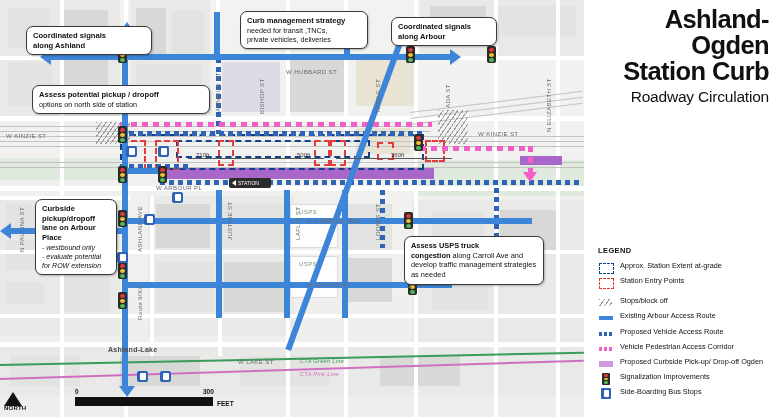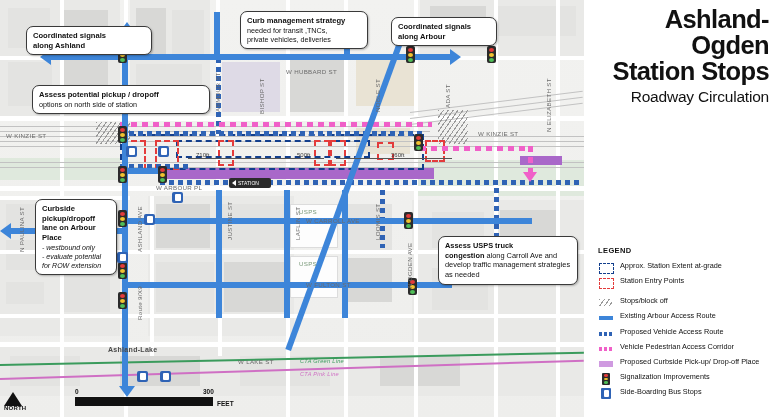--- a/index.html
+++ b/index.html
@@ -412,41 +412,41 @@
       <div class="t2">options on north side of station</div>
     </div>
 
     <div class="callout" style="left:35px;top:199px;width:82px;">
       <div class="t1">Curbside pickup/dropoff lane on Arbour Place</div>
       <div class="t3">- westbound only</div>
       <div class="t3">- evaluate potential for ROW extension</div>
     </div>
 
 
-    <div class="callout" style="left:438px;top:236px;width:140px;">
+    <div class="callout" style="left:404px;top:236px;width:140px;">
       <div class="mix"><b>Assess USPS truck</b></div>
       <div class="mix"><b>congestion</b><span> along Carroll Ave and develop traffic management strategies as needed</span></div>
     </div>
 
     <div class="northwrap">
       <div class="ntri"></div>
       <div class="ntxt">NORTH</div>
     </div>
     <div class="scale">
       <div class="scalenum" style="left:0;">0</div>
       <div class="scalenum" style="left:128px;">300</div>
       <div class="scalebar"></div>
       <div class="scaleunit">FEET</div>
     </div>
   </div>
 
   <div class="right">
     <div class="title">
       <div class="l1">Ashland-Ogden</div>
-      <div class="l2">Station Stops</div>
+      <div class="l2">Station Curb</div>
       <div class="l3">Roadway Circulation</div>
     </div>
 
     <div class="legend">
       <h4>LEGEND</h4>
 
       <div class="lrow">
         <div class="lkey">
             <div class="k-extent"></div>
           </div>
@@ -485,21 +485,21 @@
         <div class="lkey">
             <div class="k-propp"></div>
           </div>
         <div class="ltxt">Vehicle Pedestrian Access Corridor</div>
       </div>
 
       <div class="lrow">
         <div class="lkey">
             <div class="k-curb"></div>
           </div>
-        <div class="ltxt">Proposed Curbside Pick-up/ Drop-off Place</div>
+        <div class="ltxt">Proposed Curbside Pick-up/ Drop-off Ogden</div>
       </div>
 
       <div class="lrow">
         <div class="lkey">
             <div class="k-sig">
               <i style="background:#e33b3b"></i>
               <i style="background:#f2c230"></i>
               <i style="background:#4fbf57"></i>
             </div>
           </div>

